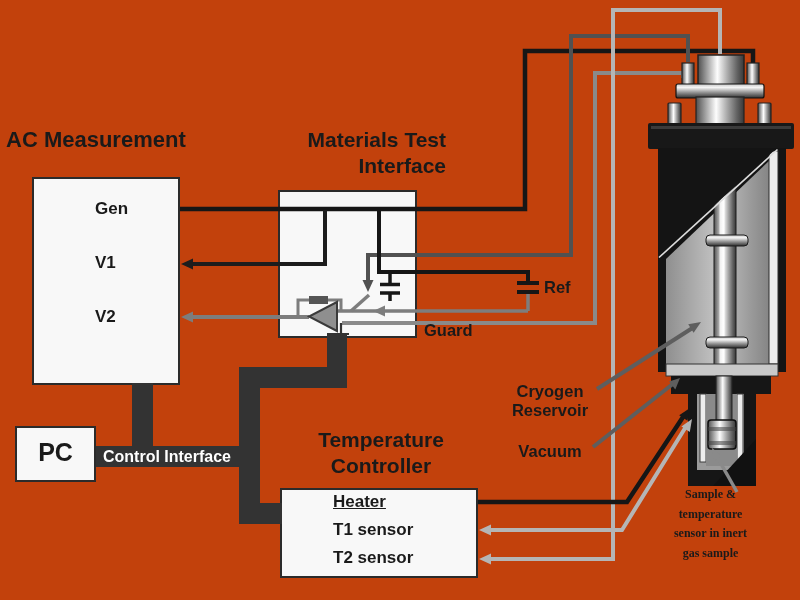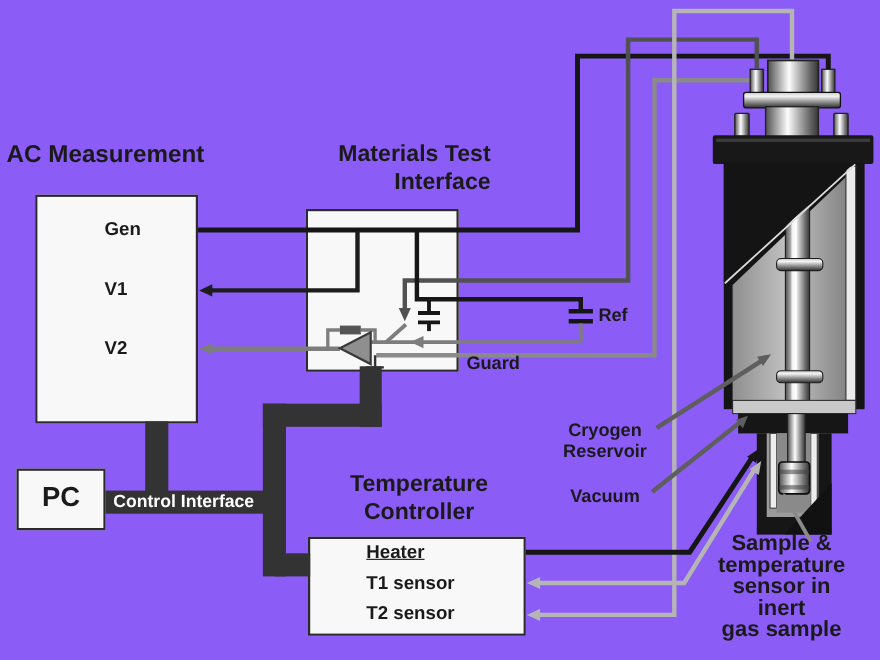--- a/index.html
+++ b/index.html
@@ -1,16 +1,16 @@
 <!DOCTYPE html>
 <html><head>
 <meta charset="utf-8">
 <style>
   html,body{margin:0;padding:0;background:#fff;}
-  #canvas{position:relative;width:800px;height:600px;background:#8b5cf6;overflow:hidden;
+  #canvas{position:relative;width:800px;height:600px;background:#c2410c;overflow:hidden;
           font-family:"Liberation Sans",sans-serif;font-weight:bold;color:#1a1a1a;}
   .box{position:absolute;background:#f8f8f8;border:2px solid #2b2b2b;box-sizing:border-box;z-index:1;}
   svg.layer{position:absolute;left:0;top:0;z-index:2;}
   .lbl{position:absolute;z-index:3;white-space:nowrap;}
   .ctr{text-align:center;white-space:normal;}
   .rgt{text-align:left;}
   .title{font-size:21px;line-height:26px;}
   .port{font-size:17px;line-height:18px;}
   .ann{font-size:16.5px;line-height:19px;}
 </style>
@@ -156,20 +156,20 @@
   <div class="lbl" style="left:103px;top:448px;font-size:16px;color:#ffffff;">Control Interface</div>
   <div class="lbl ann" style="left:544px;top:278px;">Ref</div>
   <div class="lbl ann" style="left:424px;top:321px;">Guard</div>
 
   <div class="lbl ann ctr" style="left:495px;top:442px;width:110px;">Vacuum</div>
   <div class="lbl ann ctr" style="left:495px;top:382px;width:110px;">
     <div>Cryogen</div>
     <div>Reservoir</div>
   </div>
 
-  <div class="lbl ctr" style="left:643px;top:485px;width:135px;font-size:20px;line-height:19.5px;">
+  <div class="lbl ctr" style="left:643px;top:485px;width:135px;font-size:12px;line-height:19.5px;font-family:Liberation Serif, serif;">
     <div>Sample &amp;</div>
     <div>temperature</div>
     <div>sensor in inert</div>
     <div>gas sample</div>
   </div>
 
 </div>
 
 </body></html>

